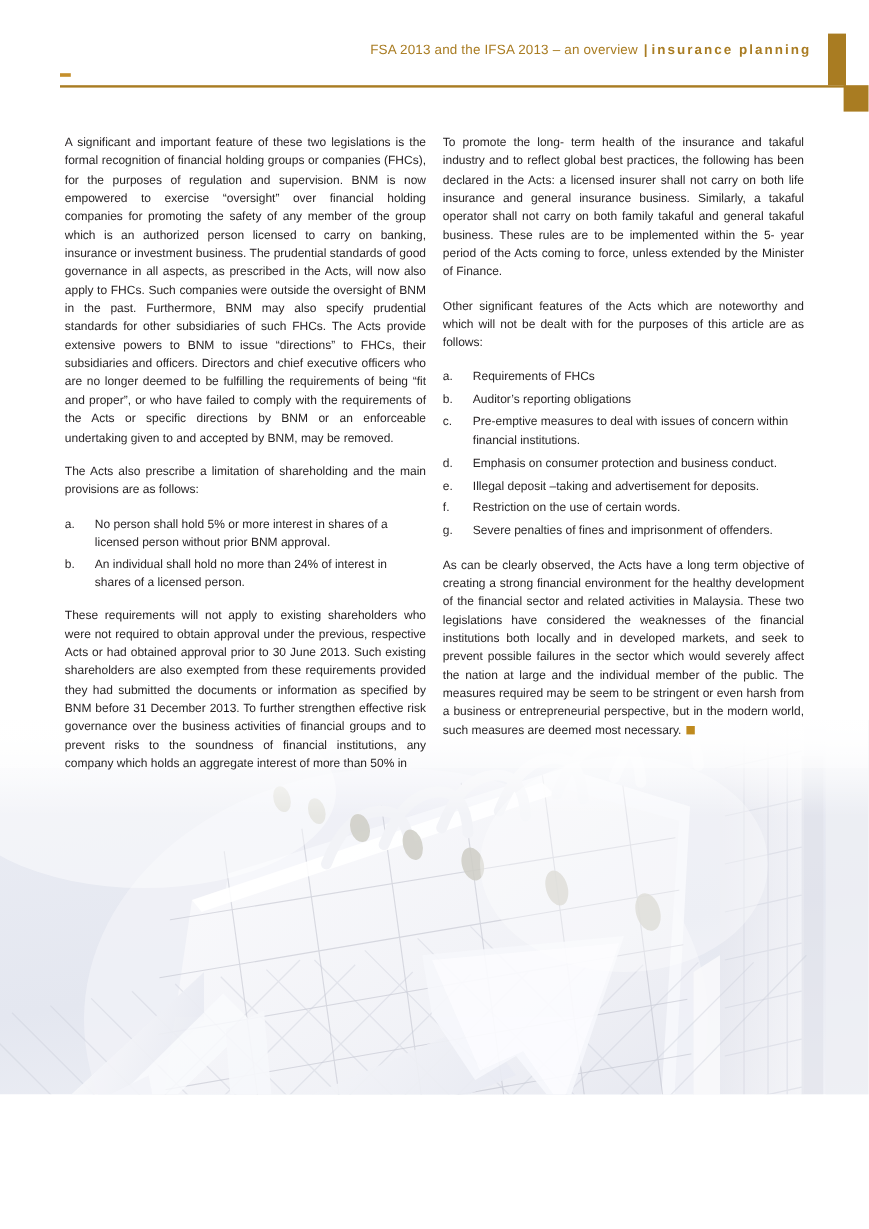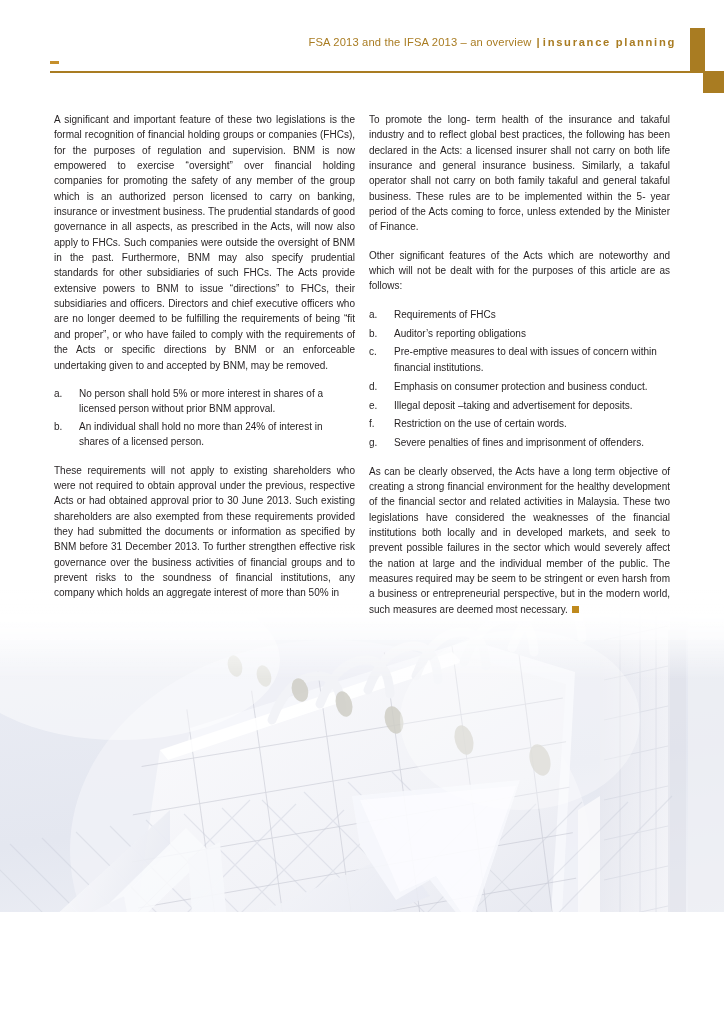--- a/index.html
+++ b/index.html
@@ -369,20 +369,21 @@
     <div class="header-dash"></div>
     <div class="header-rule"></div>
     <div class="deco-tall"></div>
     <div class="deco-square"></div>
   </div>
 
   <div class="columns">
 
     <div class="col col-left">
       <p>A significant and important feature of these two legislations is the formal recognition of financial holding groups or companies (FHCs), for the purposes of regulation and supervision. BNM is now empowered to exercise “oversight” over financial holding companies for promoting the safety of any member of the group which is an authorized person licensed to carry on banking, insurance or investment business. The prudential standards of good governance in all aspects, as prescribed in the Acts, will now also apply to FHCs. Such companies were outside the oversight of BNM in the past. Furthermore, BNM may also specify prudential standards for other subsidiaries of such FHCs. The Acts provide extensive powers to BNM to issue “directions” to FHCs, their subsidiaries and officers. Directors and chief executive officers who are no longer deemed to be fulfilling the requirements of  being  “fit and proper”, or who have failed to comply with the requirements of the Acts or specific directions by BNM or an enforceable undertaking given to and accepted by BNM, may be removed.</p>
+      <p>The Acts also prescribe a limitation of shareholding and the main provisions are as follows:</p>
       <ol class="alpha">
         <li>
           <span class="mk">a.</span>
           <span>No person shall hold 5% or more interest in shares of a licensed person without prior BNM approval.</span>
         </li>
         <li>
           <span class="mk">b.</span>
           <span>An individual shall hold no more than 24% of interest in shares of a licensed person.</span>
         </li>
       </ol>

